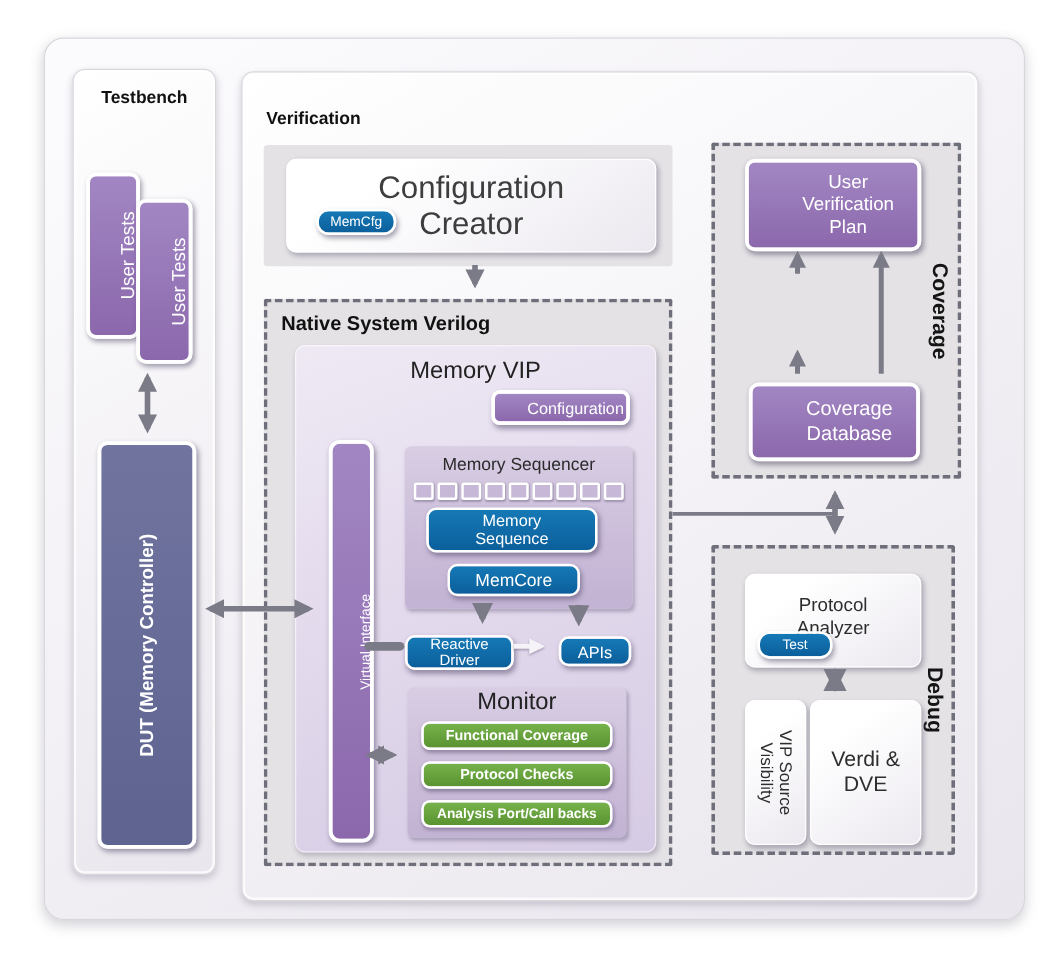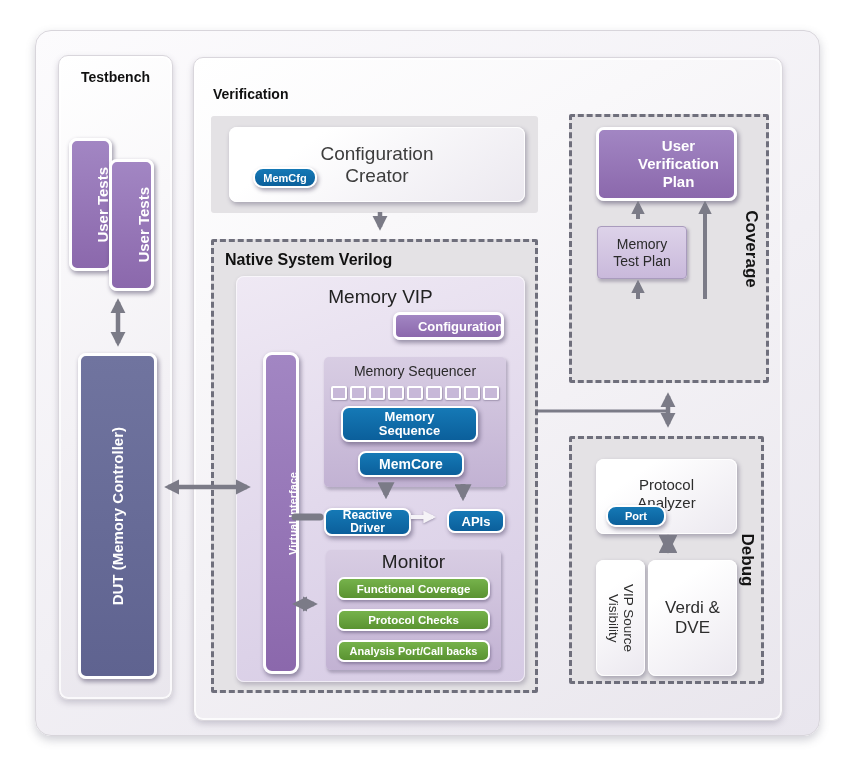--- a/index.html
+++ b/index.html
@@ -12,23 +12,23 @@
   .outer{background:linear-gradient(150deg,#fcfbfd 0%,#f1eff4 55%,#e9e6ee 100%);
          border:1px solid #d8d5db;border-radius:16px;
          box-shadow:0 4px 10px rgba(100,100,120,.30);}
   .panel{background:linear-gradient(150deg,#ffffff 0%,#f3f1f5 55%,#e9e6ed 100%);
          border:1px solid #d9d6dc;border-radius:10px;
          box-shadow:0 3px 6px rgba(100,95,120,.28), inset 0 0 0 2px rgba(255,255,255,.75);}
   .dashedbox{background:#e4e2e5;border:3px dashed #6f6f7c;border-radius:2px;}
   .whitebox{background:linear-gradient(145deg,#ffffff 25%,#ebe8ef 100%);border-radius:8px;
             box-shadow:1.5px 2.5px 4px rgba(90,85,110,.40), inset 0 0 0 1px rgba(255,255,255,.9);}
   .purplebox{background:linear-gradient(180deg,#a286c3 0%,#8b68ac 100%);border:3px solid #fff;border-radius:8px;
-             box-shadow:1.5px 2.5px 4px rgba(60,50,85,.45);color:#fff;font-weight:bold;padding-left:24px;}
+             box-shadow:1.5px 2.5px 4px rgba(60,50,85,.45);color:#fff;font-weight:normal;padding-left:24px;}
   .bluebox{background:linear-gradient(180deg,#1579b6 0%,#0b5f9b 100%);border:2.5px solid #fff;border-radius:8px;
-           box-shadow:1.5px 2.5px 4px rgba(60,50,85,.45);color:#fff;font-weight:bold;}
+           box-shadow:1.5px 2.5px 4px rgba(60,50,85,.45);color:#fff;font-weight:normal;}
   .greenbox{background:linear-gradient(180deg,#76b24b 0%,#5a9331 100%);border:2.5px solid #fff;border-radius:7px;
             box-shadow:1px 2px 3px rgba(60,50,85,.40);color:#fff;font-weight:bold;}
   .lavpanel{background:linear-gradient(180deg,#d8cde3 0%,#c2b2d3 100%);border-radius:5px;
             box-shadow:1.5px 2.5px 3px rgba(90,80,110,.35);}
   .mtpbox{background:linear-gradient(180deg,#ddd2e9 0%,#c9b9db 100%);border:1px solid #a99bbd;border-radius:4px;
           box-shadow:1.5px 2.5px 3px rgba(90,80,110,.35);}
   .h-big{font-weight:bold;font-size:14px;color:#111;}
   .h-nsv{font-weight:bold;font-size:16px;color:#111;}
   .sectlabel{font-weight:bold;font-size:17px;color:#141414;}
   .slotrow{display:flex;gap:3px;justify-content:center;}
@@ -59,21 +59,21 @@
                 box-shadow:1.5px 2.5px 4px rgba(60,50,85,.45);">
       <span class="vup" style="font-size:15px;">DUT (Memory Controller)</span>
     </div>
   </div>
 
   <div class="abs panel" style="left:193px;top:57px;width:590px;height:664px;">
     <div class="abs h-big" style="left:19px;top:28px;">Verification</div>
 
     <div class="abs" style="left:17px;top:58px;width:327px;height:97px;background:#e4e2e5;border-radius:3px;">
       <div class="abs whitebox ctext" style="left:18px;top:11px;width:296px;height:75px;">
-        <span style="display:block;width:170px;font-size:19px;color:#3d3d3d;line-height:1.15;">Configuration Creator</span>
+        <span style="display:block;width:170px;font-size:25px;color:#3d3d3d;line-height:1.15;">Configuration Creator</span>
         <div class="abs bluebox ctext" style="left:24px;top:40px;width:64px;height:21px;border-radius:10px;">
           <span style="font-size:11px;">MemCfg</span>
         </div>
       </div>
     </div>
 
     <div class="abs dashedbox" style="left:17px;top:181px;width:327px;height:454px;">
       <div class="abs" style="left:22px;top:34px;width:289px;height:406px;border-radius:8px;
                   background:linear-gradient(160deg,#efe9f4 0%,#e2d9ec 50%,#d6cbe4 100%);
                   box-shadow:1.5px 2.5px 4px rgba(90,80,110,.30), inset 0 0 0 1px rgba(255,255,255,.6);">
@@ -130,31 +130,31 @@
       </div>
 
       <div class="abs h-nsv" style="left:11px;top:9px;">Native System Verilog</div>
     </div>
 
     <div class="abs dashedbox" style="left:375px;top:56px;width:200px;height:269px;">
       <div class="abs vdown sectlabel" style="right:5px;top:50%;transform:translateY(-50%);">Coverage</div>
       <div class="abs purplebox ctext" style="left:24px;top:10px;width:141px;height:74px;">
         <span style="display:block;width:100px;font-size:15px;line-height:1.2;">User Verification Plan</span>
       </div>
-      <div class="abs mtpbox ctext" style="left:25px;top:109px;width:90px;height:53px;">
-        <span style="display:block;width:70px;font-size:14px;color:#2a2a2a;line-height:1.2;">Memory Test Plan</span>
+      <div class="abs purplebox ctext" style="left:27px;top:189px;width:137px;height:63px;">
+        <span style="display:block;width:100px;font-size:16px;line-height:1.2;">Coverage Database</span>
       </div>
     </div>
 
     <div class="abs dashedbox" style="left:375px;top:378px;width:195px;height:248px;">
       <div class="abs vdown sectlabel" style="right:4px;top:50%;transform:translateY(-50%);">Debug</div>
       <div class="abs whitebox ctext" style="left:24px;top:20px;width:141px;height:75px;">
         <span style="display:block;width:80px;font-size:15px;color:#2d2d2d;line-height:1.2;margin-bottom:6px;">Protocol Analyzer</span>
         <div class="abs bluebox ctext" style="left:10px;top:46px;width:60px;height:22px;border-radius:10px;">
-          <span style="font-size:11px;">Port</span>
+          <span style="font-size:11px;">Test</span>
         </div>
       </div>
       <div class="abs whitebox ctext" style="left:24px;top:121px;width:49px;height:116px;">
         <span class="vdown" style="font-size:13.5px;color:#2d2d2d;height:104px;line-height:1.15;text-align:center;">VIP Source Visibility</span>
       </div>
       <div class="abs whitebox ctext" style="left:76px;top:121px;width:89px;height:116px;">
         <span style="display:block;width:60px;font-size:17px;color:#2d2d2d;line-height:1.2;">Verdi &amp; DVE</span>
       </div>
     </div>
   </div>

